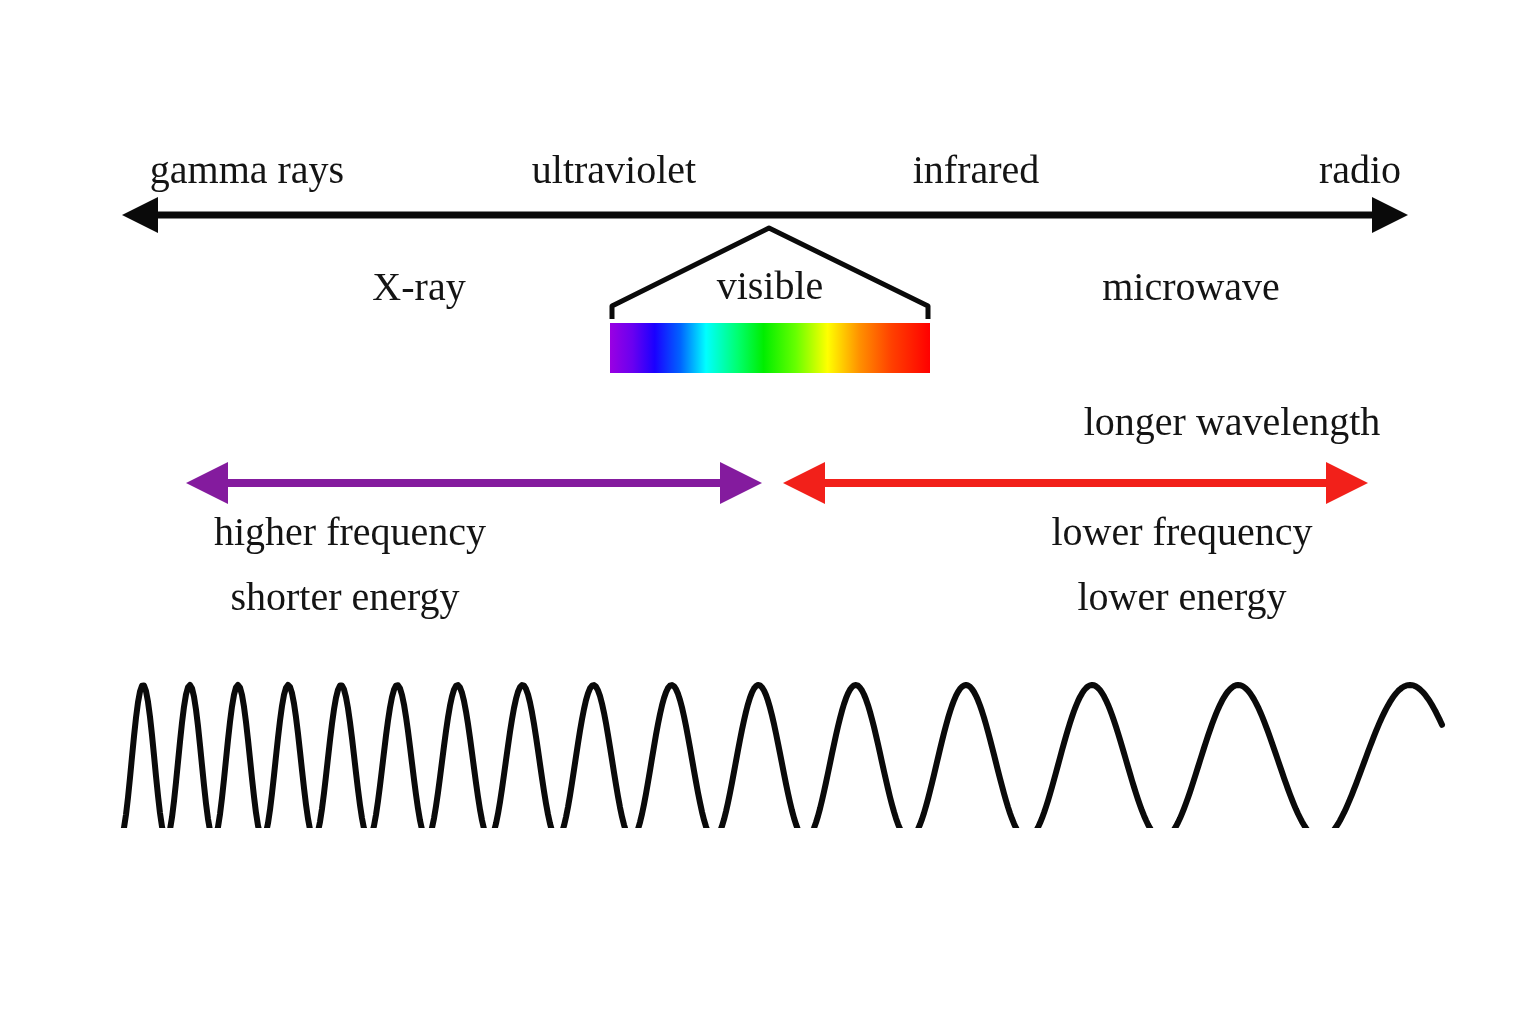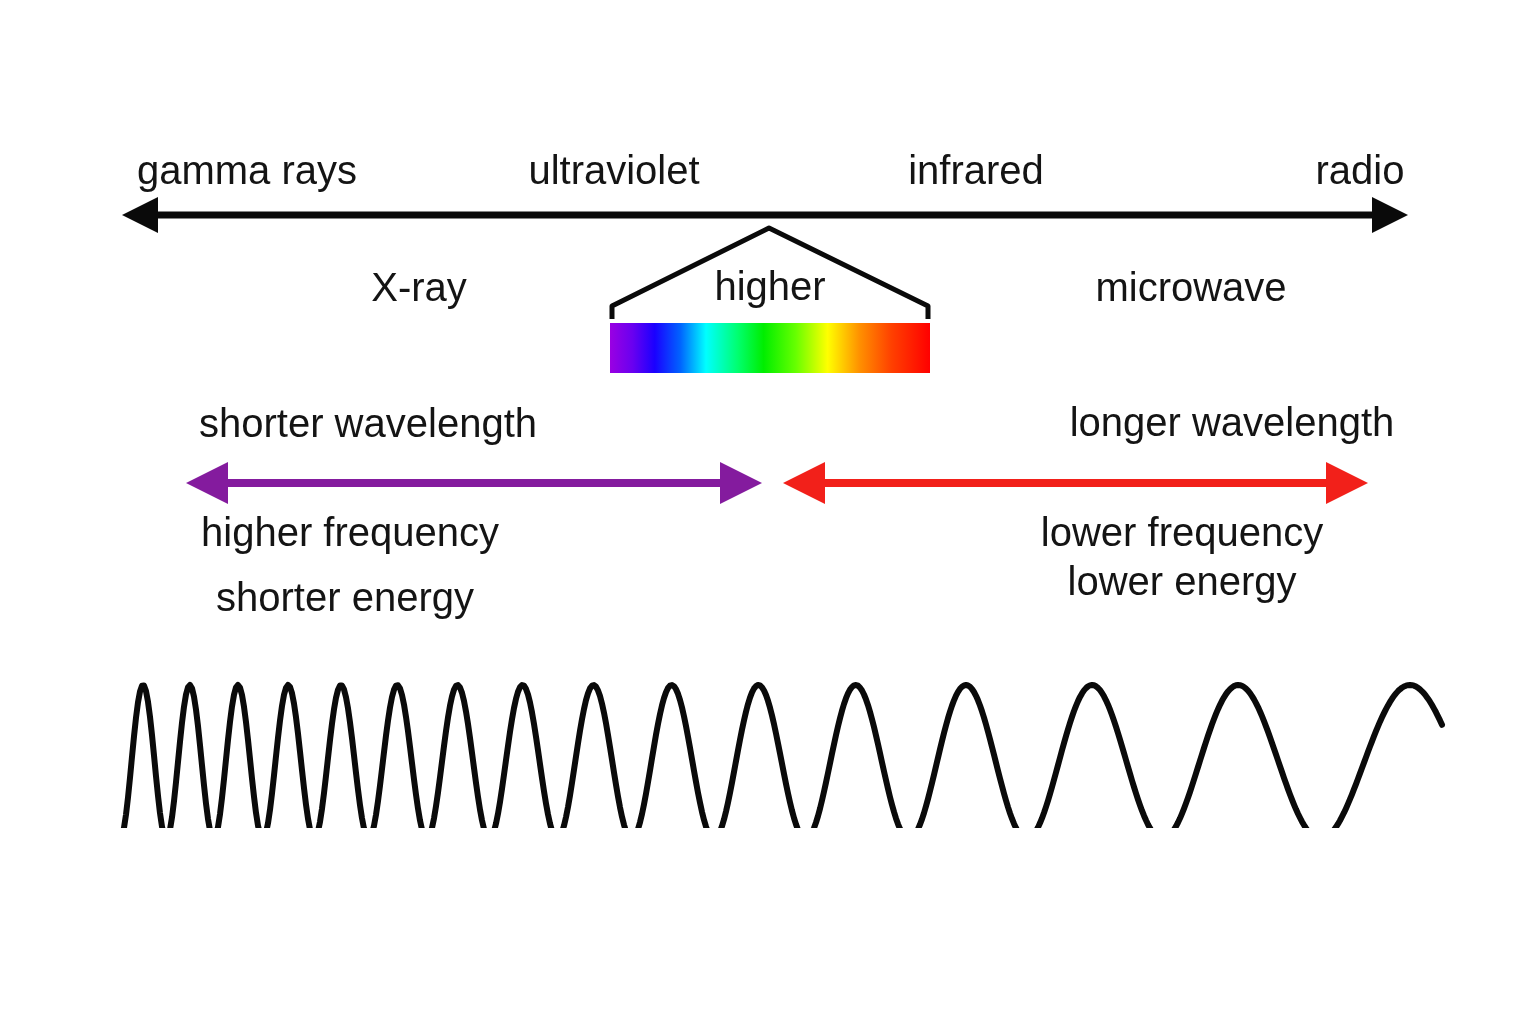--- a/index.html
+++ b/index.html
@@ -2,21 +2,21 @@
 <html><head>
 <meta charset="utf-8">
 <style>
   html,body{margin:0;padding:0;background:#ffffff;}
   .canvas{
     position:relative;
     width:1536px;
     height:828px;
     background:#ffffff;
     overflow:hidden;
-    font-family:Liberation Sans, sans-serif;
+    font-family:Liberation Serif, serif;
     text-align:right;
   }
   .overlay{
     position:absolute;
     left:0; top:0;
     width:1536px;
     height:1024px;
   }
   .lbl{
     position:absolute;
@@ -75,25 +75,24 @@
 
     <path fill="none" stroke-linecap="round" stroke-linejoin="round" d="M120.0 839.0L122.0 836.1L124.0 827.8L126.0 814.6L128.0 797.5L130.0 777.7L132.0 756.8L134.0 736.4L136.0 717.8L138.0 702.4L140.0 691.5L142.0 685.8L144.0 685.6L146.0 691.1L148.0 701.8L150.0 716.8L152.0 735.1L154.0 755.4L156.0 776.2L158.0 795.8L160.0 813.1L162.0 826.6L164.0 835.4L166.0 838.9L168.0 836.9L170.0 829.6L172.0 817.3L174.0 801.2L176.0 782.3L178.0 761.9L180.0 741.6L182.0 722.7L184.0 706.7L186.0 694.5L188.0 687.2L190.0 685.0L192.0 688.3L194.0 696.7L196.0 709.6L198.0 726.2L200.0 745.2L202.0 765.4L204.0 785.2L206.0 803.5L208.0 818.9L210.0 830.4L212.0 837.2L214.0 838.9L216.0 835.4L218.0 827.0L220.0 814.2L222.0 797.9L224.0 779.2L226.0 759.5L228.0 739.9L230.0 721.8L232.0 706.4L234.0 694.7L236.0 687.4L238.0 685.0L240.0 687.6L242.0 695.0L244.0 706.8L246.0 722.1L248.0 739.9L250.0 759.1L252.0 778.5L254.0 796.7L256.0 812.8L258.0 825.6L260.0 834.4L262.0 838.6L264.0 838.1L266.0 832.8L268.0 823.2L270.0 809.8L272.0 793.5L274.0 775.3L276.0 756.3L278.0 737.7L280.0 720.6L282.0 706.0L284.0 694.8L286.0 687.7L288.0 685.0L290.0 686.9L292.0 693.2L294.0 703.6L296.0 717.3L298.0 733.7L300.0 751.6L302.0 770.1L304.0 788.1L306.0 804.6L308.0 818.6L310.0 829.4L312.0 836.3L314.0 839.0L316.0 837.3L318.0 831.5L320.0 821.8L322.0 808.7L324.0 793.2L326.0 775.9L328.0 757.9L330.0 740.2L332.0 723.7L334.0 709.3L336.0 697.8L338.0 689.7L340.0 685.6L342.0 685.5L344.0 689.4L346.0 697.2L348.0 708.3L350.0 722.3L352.0 738.2L354.0 755.4L356.0 772.9L358.0 789.7L360.0 805.1L362.0 818.3L364.0 828.6L366.0 835.6L368.0 838.8L370.0 838.2L372.0 833.8L374.0 825.8L376.0 814.8L378.0 801.1L380.0 785.6L382.0 769.0L384.0 752.1L386.0 735.7L388.0 720.6L390.0 707.5L392.0 697.0L394.0 689.7L396.0 685.7L398.0 685.3L400.0 688.4L402.0 695.0L404.0 704.6L406.0 716.9L408.0 731.2L410.0 746.8L412.0 763.1L414.0 779.3L416.0 794.7L418.0 808.6L420.0 820.4L422.0 829.6L424.0 835.8L426.0 838.7L428.0 838.4L430.0 834.7L432.0 827.9L434.0 818.3L436.0 806.3L438.0 792.5L440.0 777.4L442.0 761.7L444.0 746.0L446.0 731.1L448.0 717.5L450.0 705.7L452.0 696.3L454.0 689.6L456.0 685.8L458.0 685.1L460.0 687.5L462.0 692.9L464.0 701.0L466.0 711.6L468.0 724.0L470.0 738.0L472.0 752.8L474.0 768.0L476.0 782.8L478.0 796.9L480.0 809.6L482.0 820.4L484.0 829.0L486.0 835.1L488.0 838.4L490.0 838.8L492.0 836.4L494.0 831.3L496.0 823.6L498.0 813.7L500.0 802.0L502.0 788.8L504.0 774.7L506.0 760.2L508.0 745.8L510.0 731.9L512.0 719.2L514.0 708.0L516.0 698.8L518.0 691.7L520.0 687.1L522.0 685.1L524.0 685.7L526.0 688.9L528.0 694.6L530.0 702.5L532.0 712.4L534.0 723.9L536.0 736.7L538.0 750.3L540.0 764.2L542.0 778.0L544.0 791.2L546.0 803.5L548.0 814.4L550.0 823.6L552.0 830.8L554.0 835.9L556.0 838.5L558.0 838.8L560.0 836.7L562.0 832.3L564.0 825.7L566.0 817.1L568.0 807.0L570.0 795.4L572.0 782.9L574.0 769.8L576.0 756.5L578.0 743.4L580.0 730.8L582.0 719.3L584.0 709.0L586.0 700.2L588.0 693.3L590.0 688.4L592.0 685.7L594.0 685.1L596.0 686.7L598.0 690.4L600.0 696.1L602.0 703.7L604.0 712.8L606.0 723.3L608.0 734.9L610.0 747.2L612.0 759.8L614.0 772.5L616.0 784.8L618.0 796.5L620.0 807.3L622.0 816.8L624.0 824.8L626.0 831.2L628.0 835.7L630.0 838.3L632.0 839.0L634.0 837.6L636.0 834.3L638.0 829.2L640.0 822.3L642.0 814.0L644.0 804.4L646.0 793.7L648.0 782.3L650.0 770.4L652.0 758.3L654.0 746.4L656.0 734.8L658.0 724.0L660.0 714.1L662.0 705.3L664.0 698.0L666.0 692.2L668.0 688.0L670.0 685.6L672.0 685.0L674.0 686.2L676.0 689.2L678.0 693.8L680.0 700.0L682.0 707.5L684.0 716.3L686.0 726.1L688.0 736.7L690.0 747.8L692.0 759.2L694.0 770.7L696.0 781.9L698.0 792.7L700.0 802.7L702.0 811.9L704.0 819.9L706.0 826.7L708.0 832.1L710.0 836.0L712.0 838.3L714.0 839.0L716.0 838.1L718.0 835.6L720.0 831.6L722.0 826.1L724.0 819.4L726.0 811.5L728.0 802.6L730.0 792.9L732.0 782.6L734.0 771.9L736.0 761.1L738.0 750.3L740.0 739.8L742.0 729.7L744.0 720.3L746.0 711.7L748.0 704.1L750.0 697.6L752.0 692.4L754.0 688.5L756.0 686.1L758.0 685.0L760.0 685.4L762.0 687.3L764.0 690.5L766.0 695.0L768.0 700.8L770.0 707.7L772.0 715.5L774.0 724.1L776.0 733.5L778.0 743.3L780.0 753.4L782.0 763.6L784.0 773.8L786.0 783.8L788.0 793.3L790.0 802.3L792.0 810.6L794.0 818.0L796.0 824.4L798.0 829.8L800.0 833.9L802.0 836.9L804.0 838.6L806.0 839.0L808.0 838.1L810.0 836.0L812.0 832.6L814.0 828.1L816.0 822.5L818.0 816.0L820.0 808.6L822.0 800.4L824.0 791.7L826.0 782.5L828.0 773.0L830.0 763.4L832.0 753.7L834.0 744.3L836.0 735.1L838.0 726.3L840.0 718.2L842.0 710.7L844.0 704.0L846.0 698.2L848.0 693.4L850.0 689.6L852.0 687.0L854.0 685.4L856.0 685.0L858.0 685.7L860.0 687.6L862.0 690.5L864.0 694.5L866.0 699.4L868.0 705.2L870.0 711.9L872.0 719.2L874.0 727.1L876.0 735.5L878.0 744.2L880.0 753.2L882.0 762.3L884.0 771.3L886.0 780.2L888.0 788.8L890.0 797.1L892.0 804.8L894.0 811.9L896.0 818.4L898.0 824.1L900.0 828.9L902.0 832.8L904.0 835.8L906.0 837.9L908.0 838.9L910.0 838.9L912.0 837.9L914.0 835.9L916.0 833.0L918.0 829.2L920.0 824.5L922.0 819.1L924.0 813.0L926.0 806.2L928.0 798.9L930.0 791.1L932.0 783.0L934.0 774.7L936.0 766.2L938.0 757.7L940.0 749.3L942.0 741.0L944.0 733.0L946.0 725.4L948.0 718.2L950.0 711.6L952.0 705.6L954.0 700.3L956.0 695.6L958.0 691.8L960.0 688.8L962.0 686.7L964.0 685.4L966.0 685.0L968.0 685.5L970.0 686.8L972.0 689.0L974.0 692.0L976.0 695.8L978.0 700.3L980.0 705.5L982.0 711.3L984.0 717.6L986.0 724.5L988.0 731.7L990.0 739.2L992.0 746.9L994.0 754.8L996.0 762.8L998.0 770.7L1000.0 778.5L1002.0 786.1L1004.0 793.5L1006.0 800.5L1008.0 807.1L1010.0 813.2L1012.0 818.7L1014.0 823.7L1016.0 828.0L1018.0 831.7L1020.0 834.6L1022.0 836.8L1024.0 838.3L1026.0 838.9L1028.0 838.9L1030.0 838.0L1032.0 836.4L1034.0 834.1L1036.0 831.1L1038.0 827.4L1040.0 823.1L1042.0 818.2L1044.0 812.8L1046.0 806.9L1048.0 800.6L1050.0 793.9L1052.0 787.0L1054.0 779.8L1056.0 772.5L1058.0 765.1L1060.0 757.7L1062.0 750.3L1064.0 743.1L1066.0 736.1L1068.0 729.3L1070.0 722.8L1072.0 716.7L1074.0 711.0L1076.0 705.8L1078.0 701.1L1080.0 696.9L1082.0 693.4L1084.0 690.4L1086.0 688.1L1088.0 686.4L1090.0 685.4L1092.0 685.0L1094.0 685.3L1096.0 686.3L1098.0 687.9L1100.0 690.1L1102.0 692.9L1104.0 696.3L1106.0 700.3L1108.0 704.7L1110.0 709.7L1112.0 715.0L1114.0 720.7L1116.0 726.8L1118.0 733.1L1120.0 739.6L1122.0 746.3L1124.0 753.2L1126.0 760.0L1128.0 766.9L1130.0 773.7L1132.0 780.5L1134.0 787.0L1136.0 793.4L1138.0 799.5L1140.0 805.2L1142.0 810.7L1144.0 815.7L1146.0 820.3L1148.0 824.5L1150.0 828.2L1152.0 831.4L1154.0 834.0L1156.0 836.1L1158.0 837.6L1160.0 838.6L1162.0 839.0L1164.0 838.8L1166.0 838.1L1168.0 836.8L1170.0 834.9L1172.0 832.6L1174.0 829.7L1176.0 826.3L1178.0 822.5L1180.0 818.3L1182.0 813.6L1184.0 808.6L1186.0 803.3L1188.0 797.7L1190.0 791.9L1192.0 785.9L1194.0 779.7L1196.0 773.4L1198.0 767.0L1200.0 760.7L1202.0 754.3L1204.0 748.0L1206.0 741.8L1208.0 735.8L1210.0 730.0L1212.0 724.3L1214.0 719.0L1216.0 713.9L1218.0 709.2L1220.0 704.8L1222.0 700.8L1224.0 697.3L1226.0 694.1L1228.0 691.4L1230.0 689.2L1232.0 687.4L1234.0 686.1L1236.0 685.3L1238.0 685.0L1240.0 685.2L1242.0 685.8L1244.0 687.0L1246.0 688.6L1248.0 690.6L1250.0 693.1L1252.0 696.1L1254.0 699.4L1256.0 703.1L1258.0 707.1L1260.0 711.5L1262.0 716.2L1264.0 721.1L1266.0 726.3L1268.0 731.6L1270.0 737.2L1272.0 742.9L1274.0 748.7L1276.0 754.5L1278.0 760.4L1280.0 766.3L1282.0 772.1L1284.0 777.9L1286.0 783.6L1288.0 789.1L1290.0 794.5L1292.0 799.7L1294.0 804.6L1296.0 809.3L1298.0 813.7L1300.0 817.8L1302.0 821.7L1304.0 825.1L1306.0 828.2L1308.0 831.0L1310.0 833.3L1312.0 835.3L1314.0 836.8L1316.0 838.0L1318.0 838.7L1320.0 839.0L1322.0 838.9L1324.0 838.4L1326.0 837.4L1328.0 836.1L1330.0 834.4L1332.0 832.3L1334.0 829.9L1336.0 827.1L1338.0 823.9L1340.0 820.5L1342.0 816.7L1344.0 812.7L1346.0 808.4L1348.0 803.9L1350.0 799.2L1352.0 794.3L1354.0 789.2L1356.0 784.1L1358.0 778.8L1360.0 773.4L1362.0 768.0L1364.0 762.6L1366.0 757.2L1368.0 751.8L1370.0 746.5L1372.0 741.3L1374.0 736.2L1376.0 731.2L1378.0 726.4L1380.0 721.7L1382.0 717.3L1384.0 713.1L1386.0 709.1L1388.0 705.4L1390.0 701.9L1392.0 698.8L1394.0 695.9L1396.0 693.4L1398.0 691.1L1400.0 689.3L1402.0 687.7L1404.0 686.5L1406.0 685.7L1408.0 685.2L1410.0 685.0L1412.0 685.2L1414.0 685.7L1416.0 686.6L1418.0 687.8L1420.0 689.4L1422.0 691.3L1424.0 693.4L1426.0 695.9L1428.0 698.7L1430.0 701.7L1432.0 705.0L1434.0 708.6L1436.0 712.3L1438.0 716.3L1440.0 720.4L1442.0 724.8" stroke="#0a0a0a" stroke-width="6"></path>
   </svg>
 
   <div class="lbl sz-top" style="left:247px;top:149px;">gamma rays</div>
   <div class="lbl sz-top" style="left:614px;top:149px;">ultraviolet</div>
   <div class="lbl sz-top" style="left:976px;top:149px;">infrared</div>
   <div class="lbl sz-top" style="left:1360px;top:149px;">radio</div>
 
   <div class="lbl sz-big" style="left:419px;top:266px;">X-ray</div>
-  <div class="lbl sz-big" style="left:770px;top:265px;">higher</div>
+  <div class="lbl sz-big" style="left:770px;top:265px;">visible</div>
   <div class="lbl sz-big" style="left:1191px;top:266px;">microwave</div>
 
-  <div class="lbl sz-big" style="left:368px;top:402px;">shorter wavelength</div>
   <div class="lbl sz-big" style="left:1216px;top:401px;margin-left:16px;">longer wavelength</div>
 
   <div class="lbl sz-big" style="left:350px;top:511px;">higher frequency</div>
   <div class="lbl sz-big" style="left:345px;top:576px;">shorter energy</div>
 
   <div class="lbl sz-big" style="left:1182px;top:511px;">lower frequency</div>
-  <div class="lbl sz-big" style="left:1182px;top:560px;">lower energy</div>
+  <div class="lbl sz-big" style="left:1182px;top:576px;">lower energy</div>
 
 </div>
 
 </body></html>

